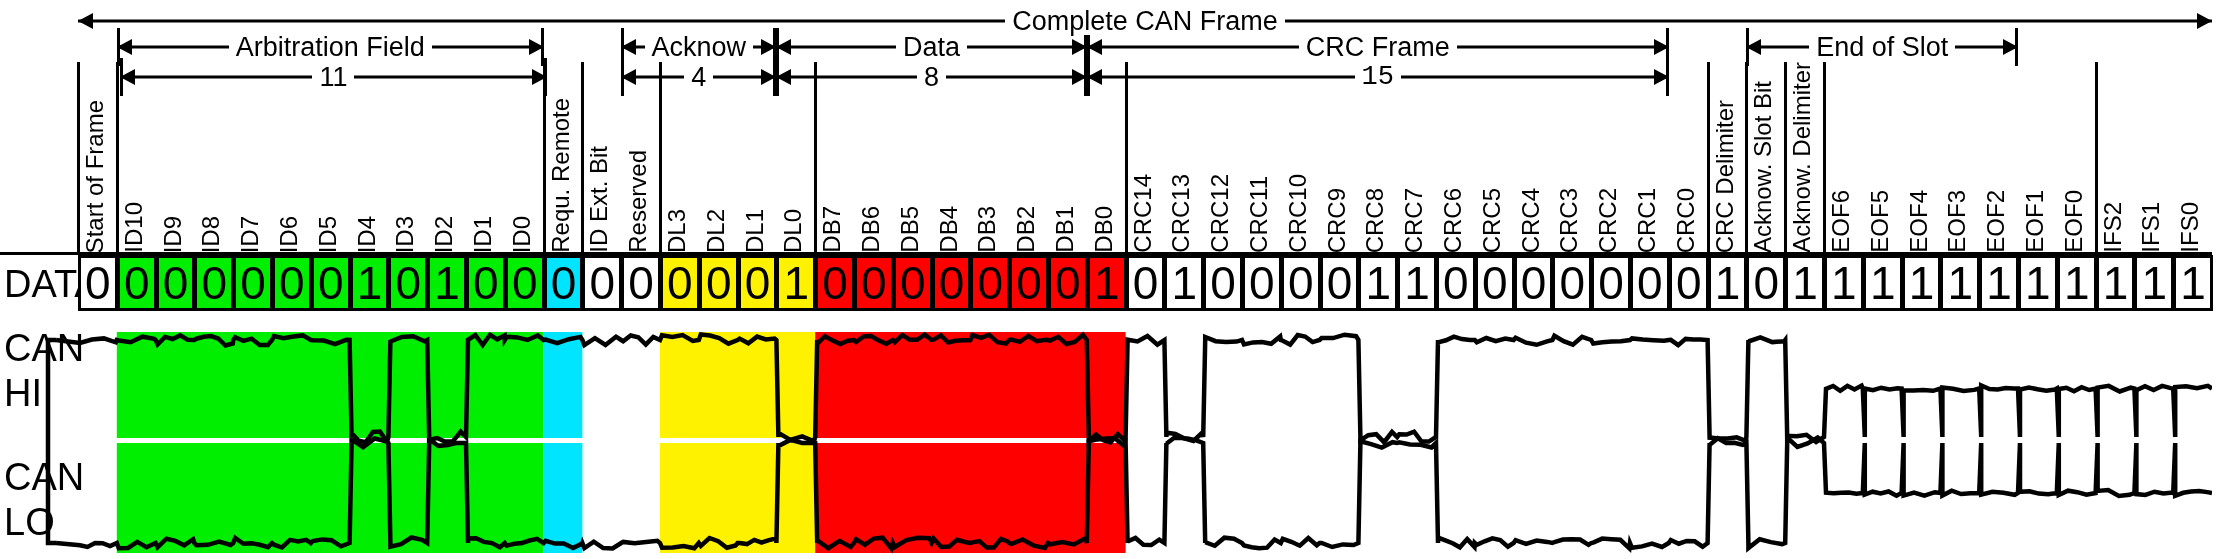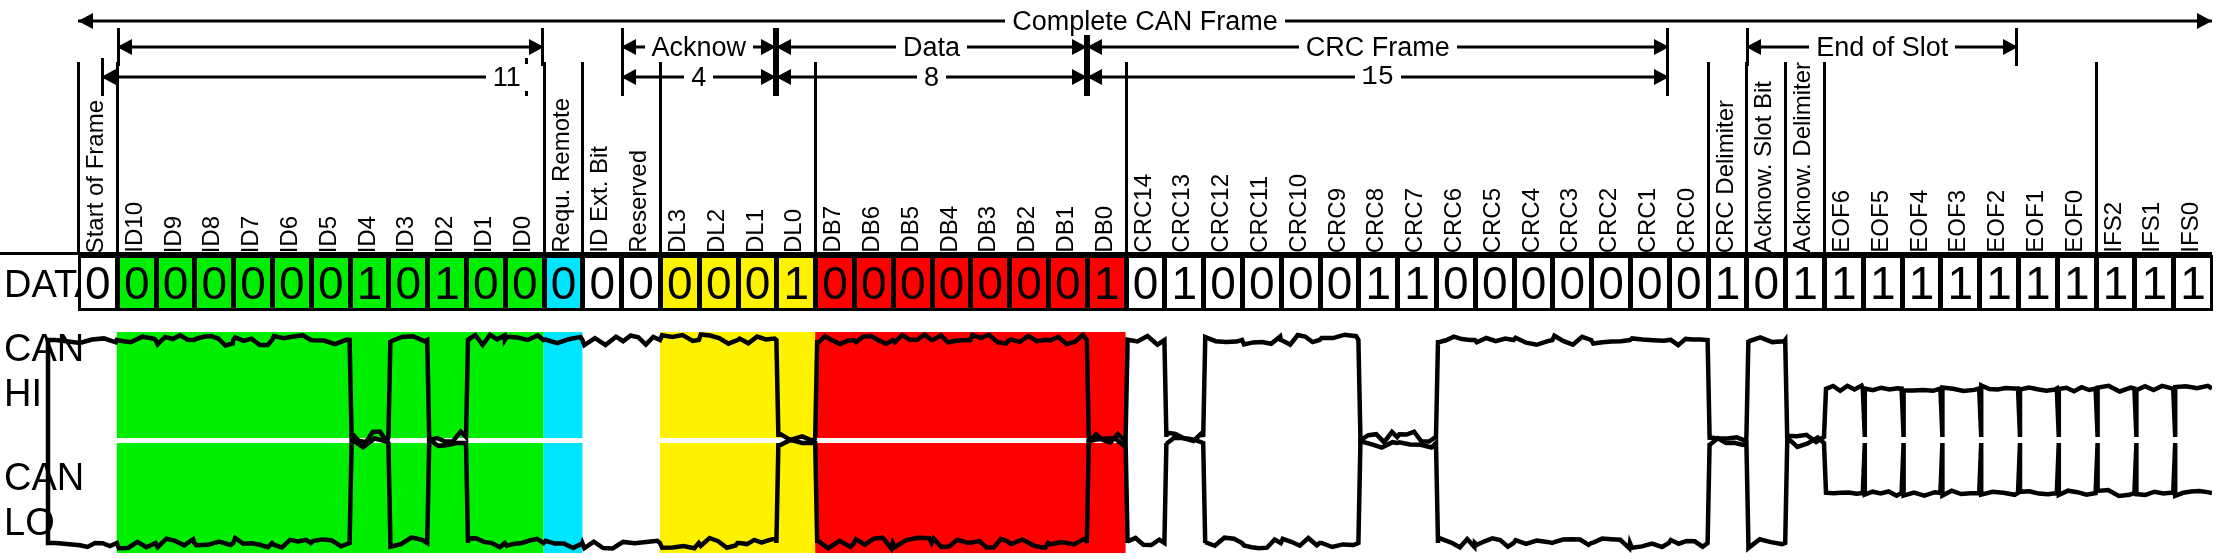--- a/index.html
+++ b/index.html
@@ -43,22 +43,23 @@
 
 <div id="root">
 
   <div id="spans">
       <div class="spanbar" style="left: 116.8px; top: 32px; width: 426.8px;">
         <div class="tick l"></div>
         <div class="tick r"></div>
         <div class="rule"></div>
         <div class="ar l"></div>
         <div class="ar r"></div>
-      </div>
-      <div class="spanbar" style="left: 101px; top: 62px; width: 426.8px; justify-content: flex-end;">
+        <div class="lbl">Arbitration Field</div>
+      </div>
+      <div class="spanbar" style="left: 120px; top: 62px; width: 426.8px;">
         <div class="tick l"></div>
         <div class="tick r"></div>
         <div class="rule"></div>
         <div class="ar l"></div>
         <div class="ar r"></div>
         <div class="lbl">11</div>
       </div>
       <div class="spanbar" style="left: 621.2px; top: 32px; width: 155.2px;">
         <div class="tick l"></div>
         <div class="tick r"></div>

